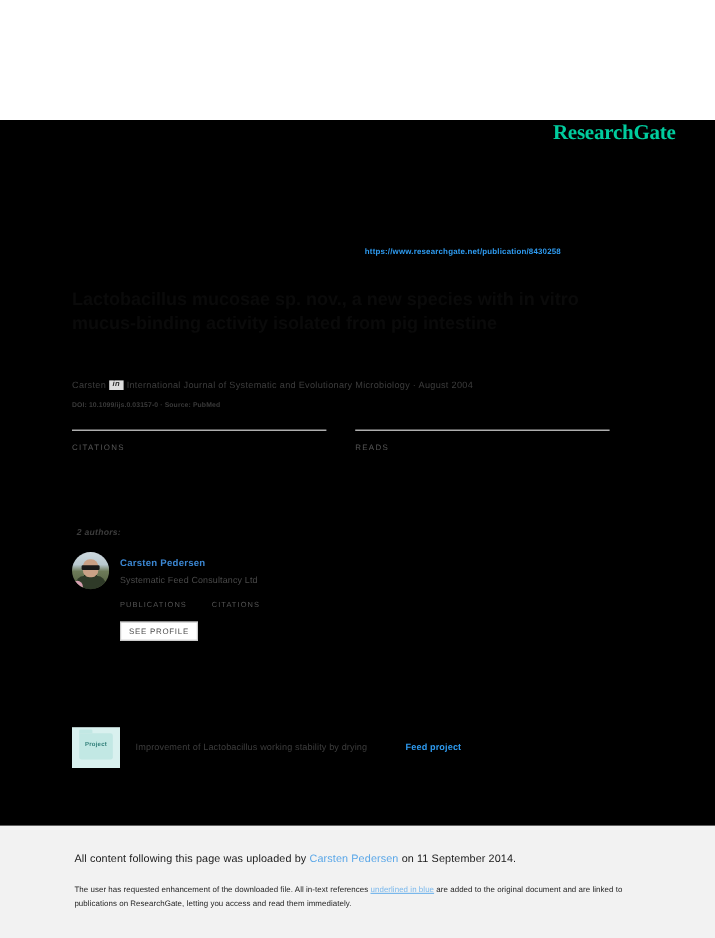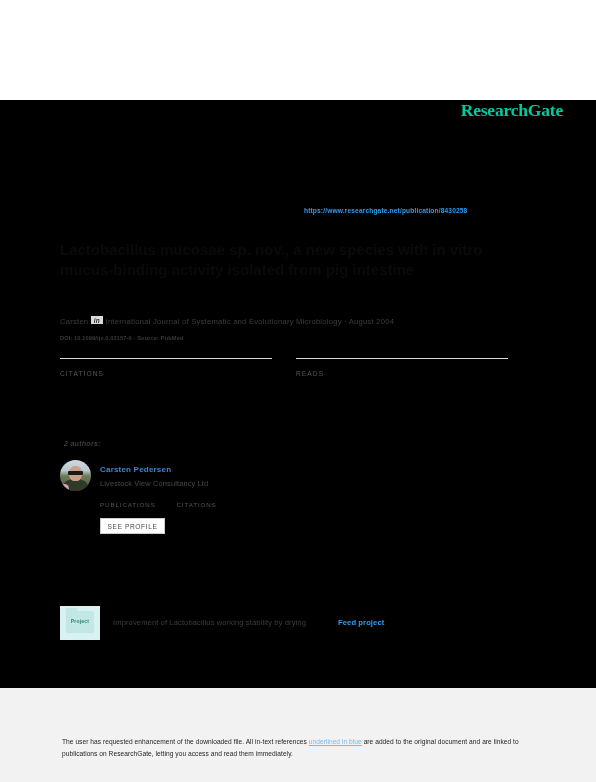--- a/index.html
+++ b/index.html
@@ -388,21 +388,21 @@
   <div class="authors-count">2 authors:</div>
 
   <div class="author a0">
     <div class="avatar photo">
       <div class="body"></div>
       <div class="head"></div>
       <div class="glasses"></div>
       <div class="accent"></div>
     </div>
     <div class="author-name">Carsten Pedersen</div>
-    <div class="author-affil">Livestock View Consultancy Ltd</div>
+    <div class="author-affil">Systematic Feed Consultancy Ltd</div>
     <div class="metrics">
       <div class="metric">
         <div class="m-value"></div>
         <div class="m-label">PUBLICATIONS</div>
       </div>
       <div class="metric">
         <div class="m-value"></div>
         <div class="m-label">CITATIONS</div>
       </div>
     </div>
@@ -417,18 +417,23 @@
         <div class="folder-label">Project</div>
       </div>
     </div>
     <div class="project-title">Improvement of Lactobacillus working stability by drying</div>
     <div class="project-link">Feed project</div>
   </div>
 
 </div>
 
 <div class="footer">
+  <div class="footer-main">
+    <span>All content following this page was uploaded by</span>
+    <span class="uploader">Carsten Pedersen</span>
+    <span>on 11 September 2014.</span>
+  </div>
   <div class="footer-note">
     <span>The user has requested enhancement of the downloaded file. All in-text references</span>
     <span class="blue-ref">underlined in blue</span>
     <span>are added to the original document and are linked to publications on ResearchGate, letting you access and read them immediately.</span>
   </div>
 </div>
 
 </body></html>

